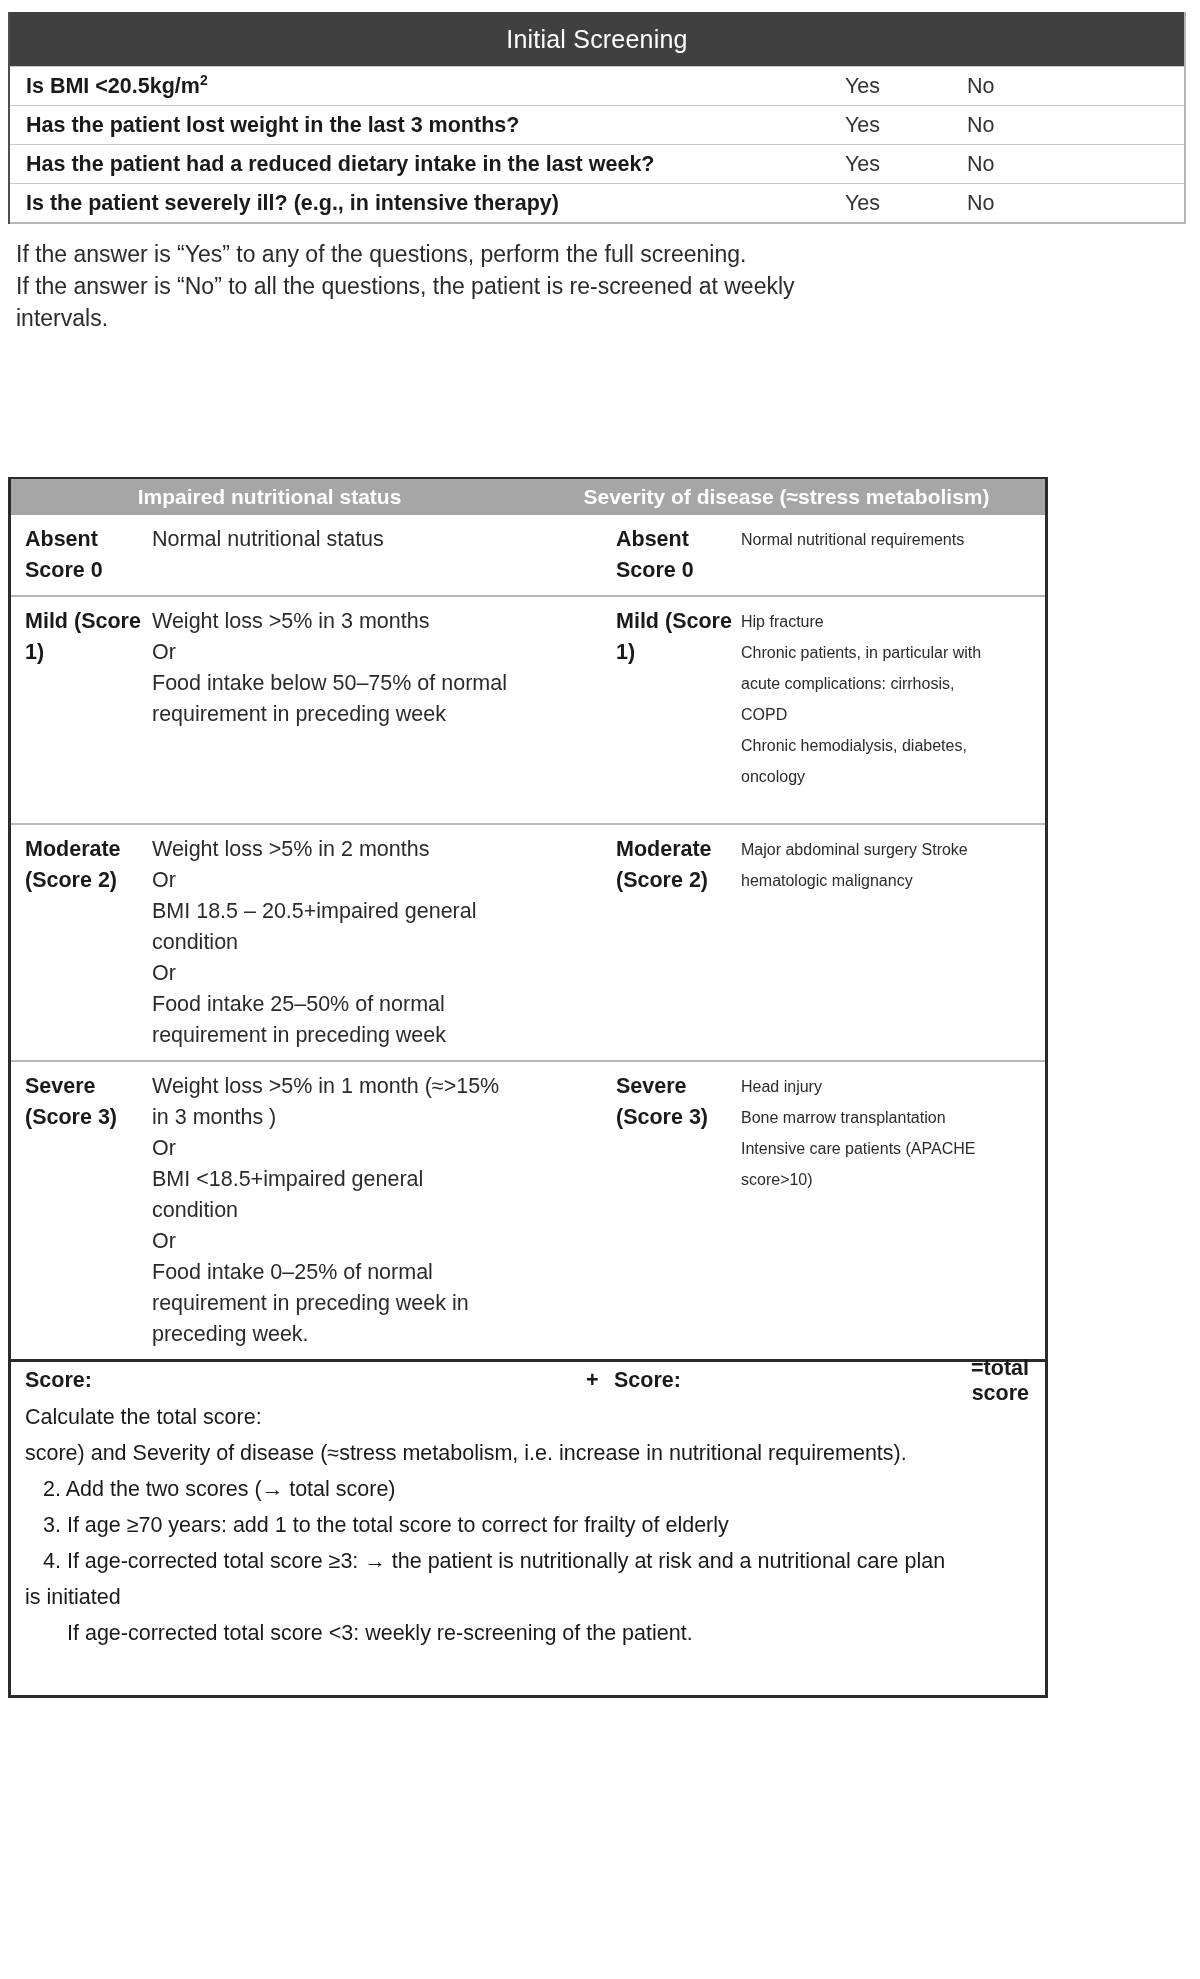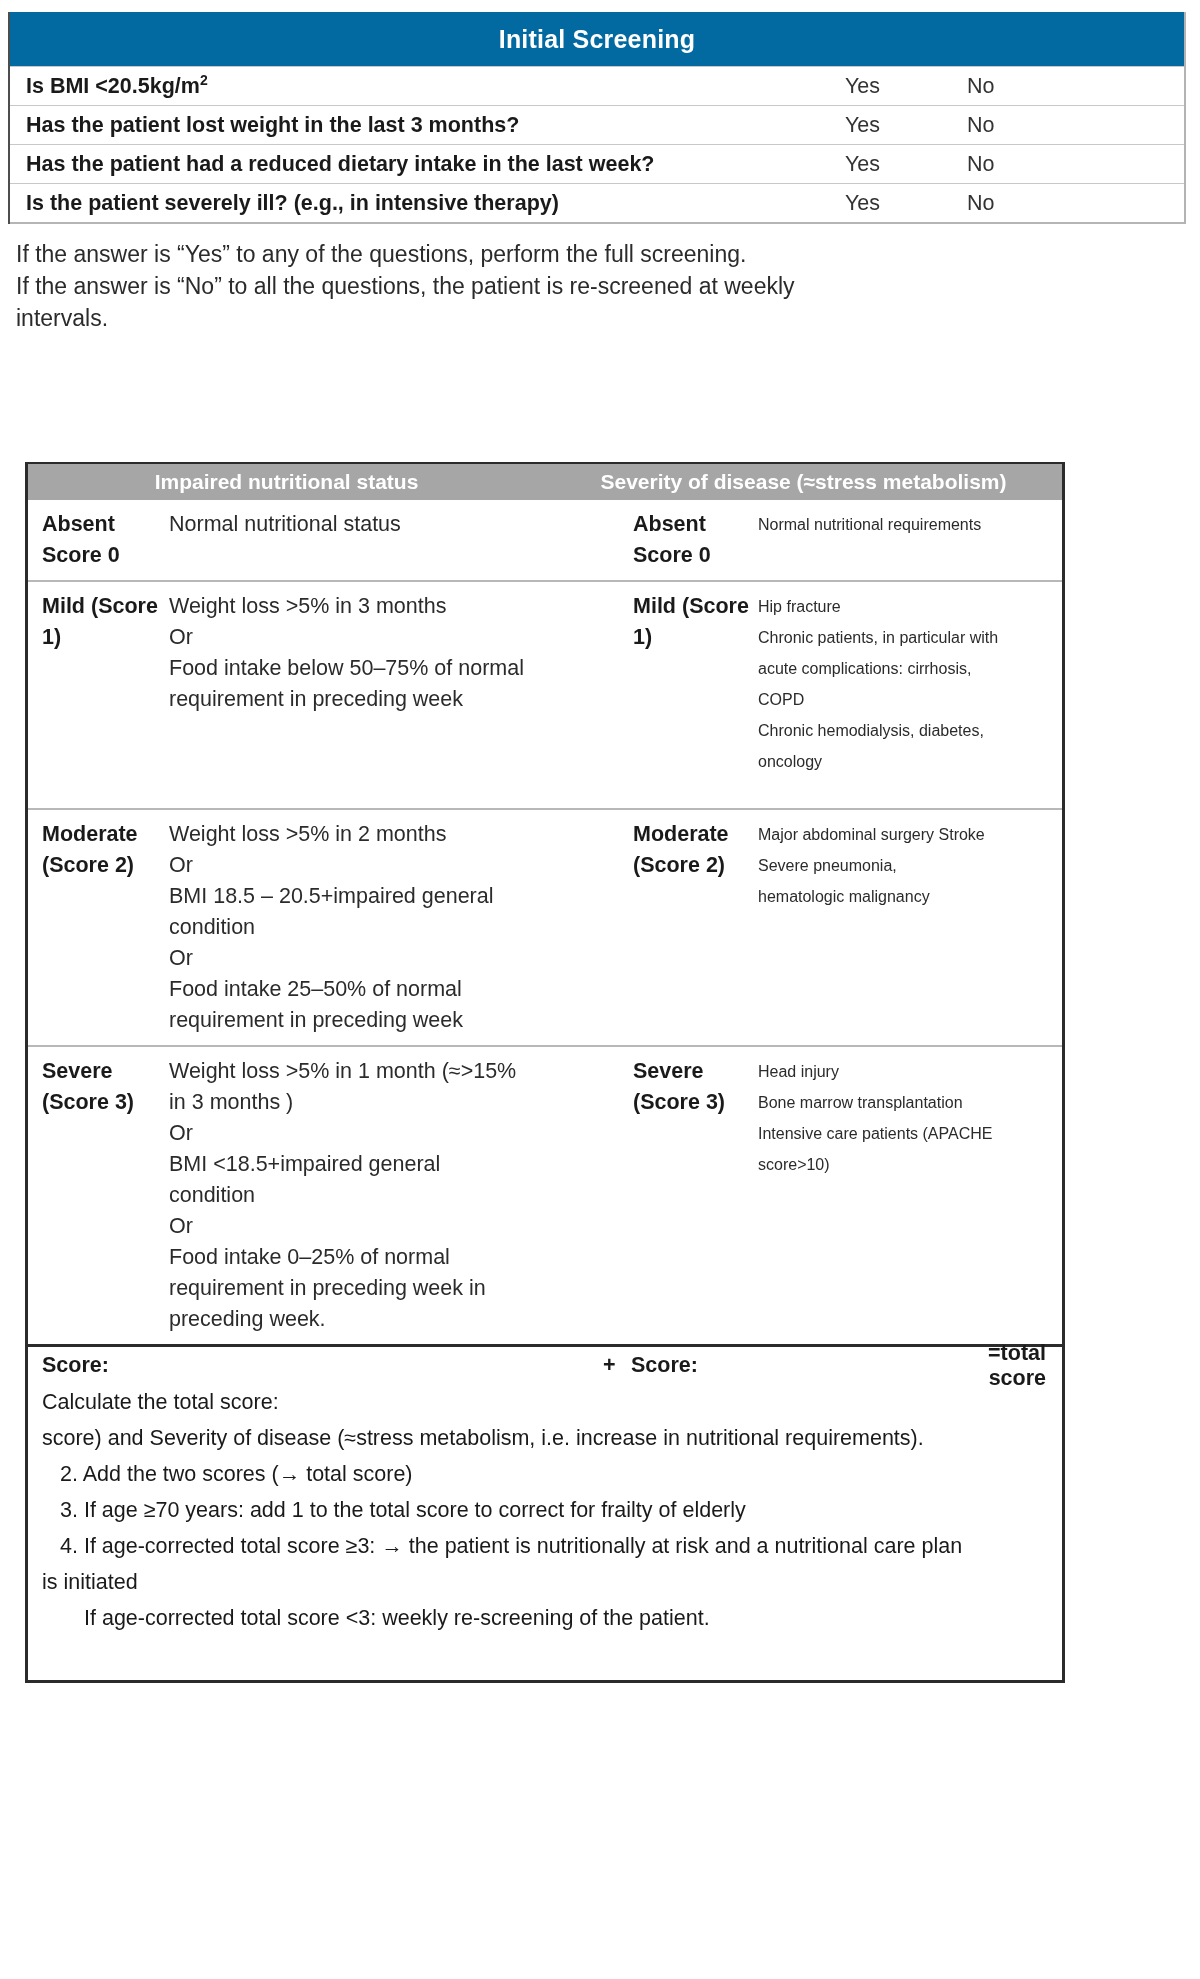--- a/index.html
+++ b/index.html
@@ -26,23 +26,23 @@
   .t1 {
     position: absolute;
     left: 8px;
     top: 12px;
     width: 1178px;
     border-left: 2px solid #4d4d4d;
     border-right: 2px solid #b3b3b3;
     box-sizing: border-box;
   }
   .t1-head {
-    background: #0369a1;
+    background: #404040;
     color: #ffffff;
-    font-weight: bold;
+    font-weight: normal;
     font-size: 25px;
     text-align: center;
     height: 54px;
     line-height: 54px;
     letter-spacing: .2px;
   }
   .t1-row {
     display: flex;
     align-items: center;
     height: 38px;
@@ -77,28 +77,27 @@
     width: 1020px;
     font-size: 23px;
     line-height: 32px;
     color: #2b2b2b;
   }
 
   
   .t2 {
     position: absolute;
     left: 8px;
-    top: 462px;
+    top: 477px;
     width: 1040px;
     box-sizing: border-box;
     border-left: 3px solid #2b2b2b;
     border-right: 3px solid #2b2b2b;
     border-top: 2px solid #2b2b2b;
     border-bottom: 3px solid #2b2b2b;
-    margin-left: 17px;
   }
   .t2-head {
     display: flex;
     background: #a6a6a6;
     color: #ffffff;
     font-weight: bold;
     font-size: 21px;
     height: 36px;
     align-items: center;
   }
@@ -285,21 +284,20 @@
         <span class="ln">Or</span>
         <span class="ln">Food intake 25–50% of normal</span>
         <span class="ln">requirement in preceding week</span>
       </div>
       <div class="cell-label-r">
         <span class="ln">Moderate</span>
         <span class="ln">(Score 2)</span>
       </div>
       <div class="cell-text-r">
         <span class="ln">Major abdominal surgery Stroke</span>
-        <span class="ln">Severe pneumonia,</span>
         <span class="ln">hematologic malignancy</span>
       </div>
     </div>
 
     <div class="t2-row row-severe">
       <div class="cell-label">
         <span class="ln">Severe</span>
         <span class="ln">(Score 3)</span>
       </div>
       <div class="cell-text">

